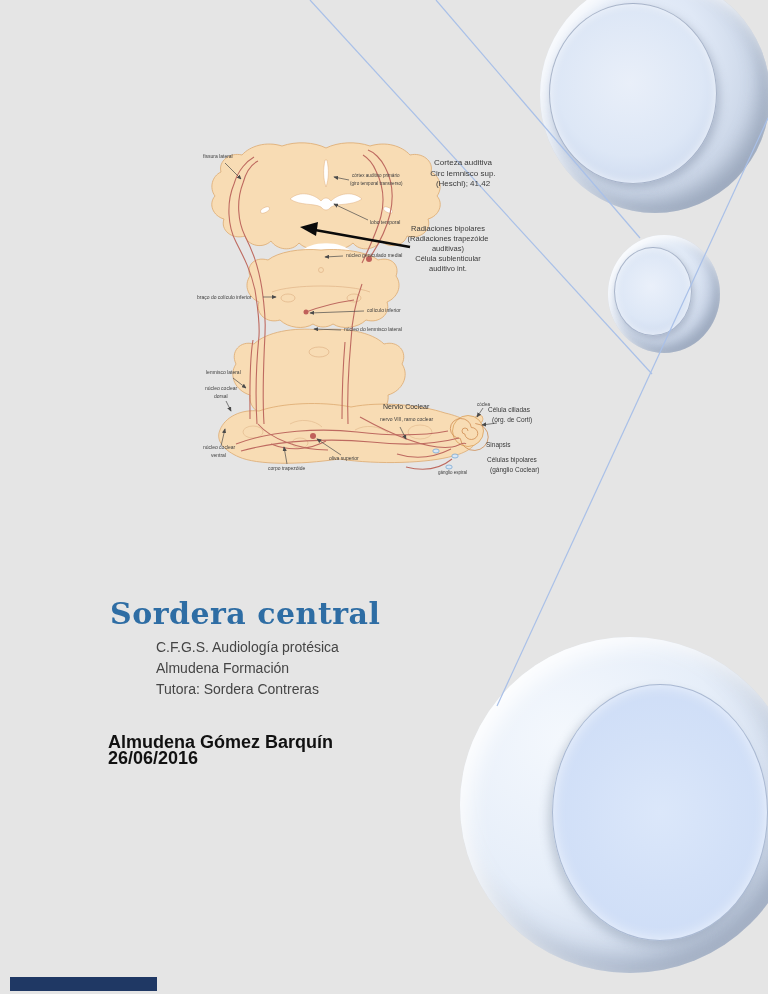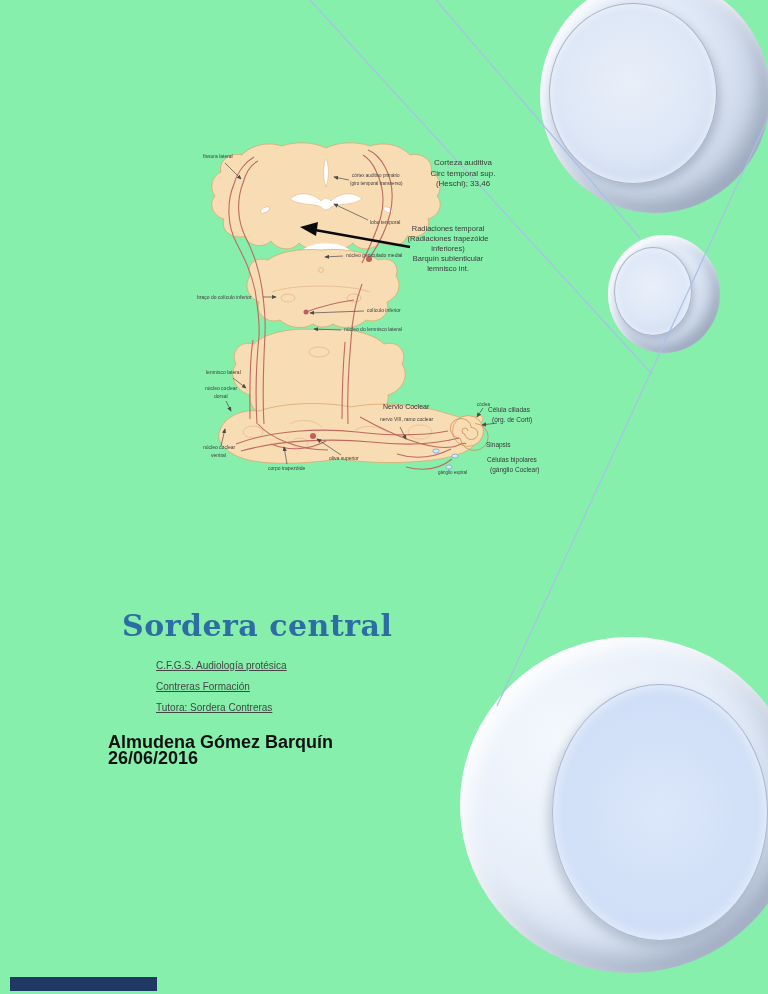--- a/index.html
+++ b/index.html
@@ -1,18 +1,18 @@
 <!DOCTYPE html>
 <html><head>
 <meta charset="utf-8">
 <style>
   html,body{margin:0;padding:0;background:#888;}
   .page{
     position:relative;width:768px;height:994px;margin:0 auto;
-    background:#86efac;overflow:hidden;
+    background:#e5e5e5;overflow:hidden;
     font-family:"Liberation Sans","DejaVu Sans",sans-serif;
   }
   
   .disc{position:absolute;border-radius:50%;}
   .disc-face{position:absolute;border-radius:50%;}
   .disc-top{
     left:540px;top:-23px;width:230px;height:236px;z-index:1;
     background:radial-gradient(ellipse at 35% 35%, #eef3fb 0%, #dfe8f6 40%, #cdd8e9 62%, #a9b5c9 88%, #94a1b6 100%);
     box-shadow:inset 6px 8px 14px rgba(255,255,255,.85), inset -10px -12px 18px rgba(108,123,148,.38);
   }
@@ -51,24 +51,24 @@
   .lbl.xs{font-size:4.5px;}
   .lbl.s2{font-size:4.6px;}
   .lbl.md{font-size:6.5px;line-height:8px;color:#383838;}
   .lbl.nerve{font-size:7px;color:#333;}
   .ann{position:absolute;z-index:3;text-align:center;color:#3a3a3a;}
   .ann-a{left:408px;top:158px;width:110px;font-size:8px;line-height:10.5px;}
   .ann-b{left:393px;top:224px;width:110px;font-size:7.5px;line-height:10px;}
   
   .title-block{position:absolute;left:110px;top:597px;width:420px;z-index:3;}
   .doc-title{
-    margin:12px;font-family:"DejaVu Serif","Liberation Serif",serif;
+    margin:0;font-family:"DejaVu Serif","Liberation Serif",serif;
     font-weight:bold;font-size:30px;line-height:34px;color:#2e6da4;letter-spacing:.5px;
   }
-  .subtitle{margin:6px 0 0 46px;font-size:10px;line-height:21px;color:#454545;text-decoration:underline;}
+  .subtitle{margin:6px 0 0 46px;font-size:14px;line-height:21px;color:#454545;}
   .author-block{position:absolute;left:108px;top:734px;z-index:3;
     font-size:18px;line-height:16px;font-weight:bold;color:#111;}
   
   .footer-bar{position:absolute;left:10px;top:977px;width:147px;height:14px;background:#1f3864;z-index:3;}
 </style>
 </head>
 <body>
 
 <div class="page">
 
@@ -230,36 +230,36 @@
   <span class="lbl xs" style="left:477px;top:402px">cóclea</span>
   <span class="lbl md" style="left:488px;top:406px">Célula ciliadas</span>
   <span class="lbl md" style="left:492px;top:416px">(órg. de Corti)</span>
   <span class="lbl md" style="left:486px;top:441px">Sinapsis</span>
   <span class="lbl md" style="left:487px;top:456px">Células bipolares</span>
   <span class="lbl md" style="left:490px;top:466px">(gánglio Coclear)</span>
   <span class="lbl xs" style="left:438px;top:470px">gánglio espiral</span>
 
   <div class="ann ann-a">
     <div>Corteza auditiva</div>
-    <div>Circ temporal sup.</div>
-    <div>(Heschl); 33,46</div>
+    <div>Circ lemnisco sup.</div>
+    <div>(Heschl); 41,42</div>
   </div>
   <div class="ann ann-b">
-    <div>Radiaciones temporal</div>
+    <div>Radiaciones bipolares</div>
     <div>(Radiaciones trapezóide</div>
-    <div>inferiores)</div>
-    <div>Barquín sublenticular</div>
-    <div>lemnisco int.</div>
+    <div>auditivas)</div>
+    <div>Célula sublenticular</div>
+    <div>auditivo int.</div>
   </div>
 
   <div class="title-block">
     <h1 class="doc-title">Sordera central</h1>
     <div class="subtitle">
       <div>C.F.G.S. Audiología protésica</div>
-      <div>Contreras Formación</div>
+      <div>Almudena Formación</div>
       <div>Tutora: Sordera Contreras</div>
     </div>
   </div>
 
   <div class="author-block">
     <div>Almudena Gómez Barquín</div>
     <div>26/06/2016</div>
   </div>
 
   <div class="footer-bar"></div>

